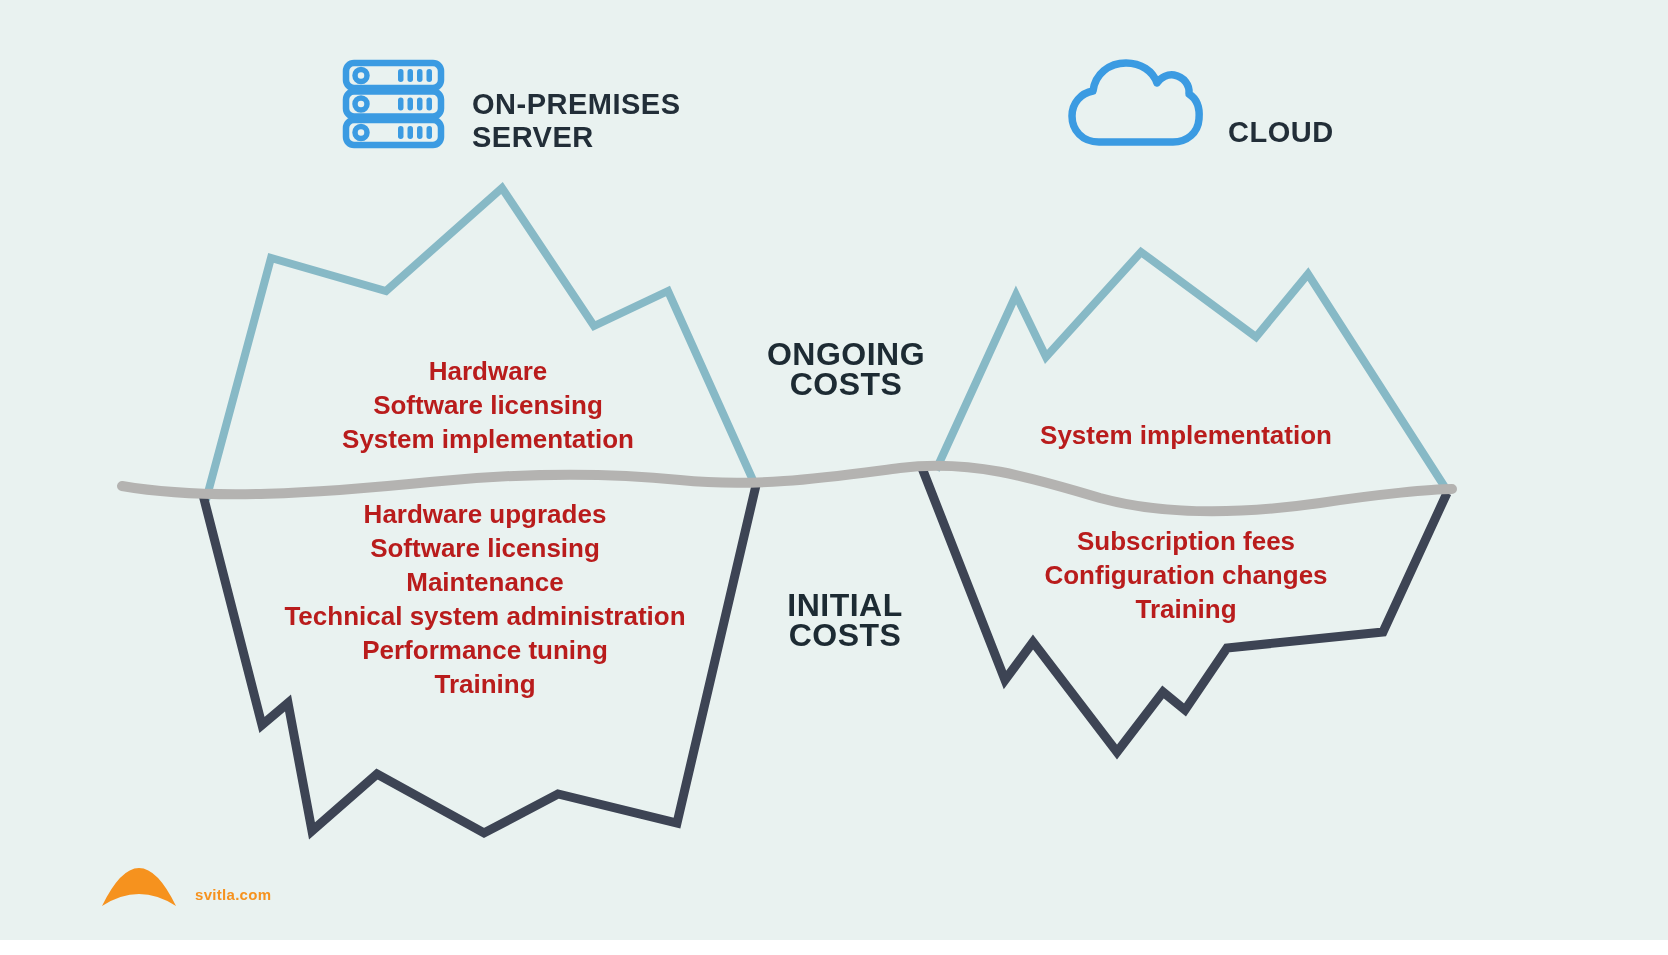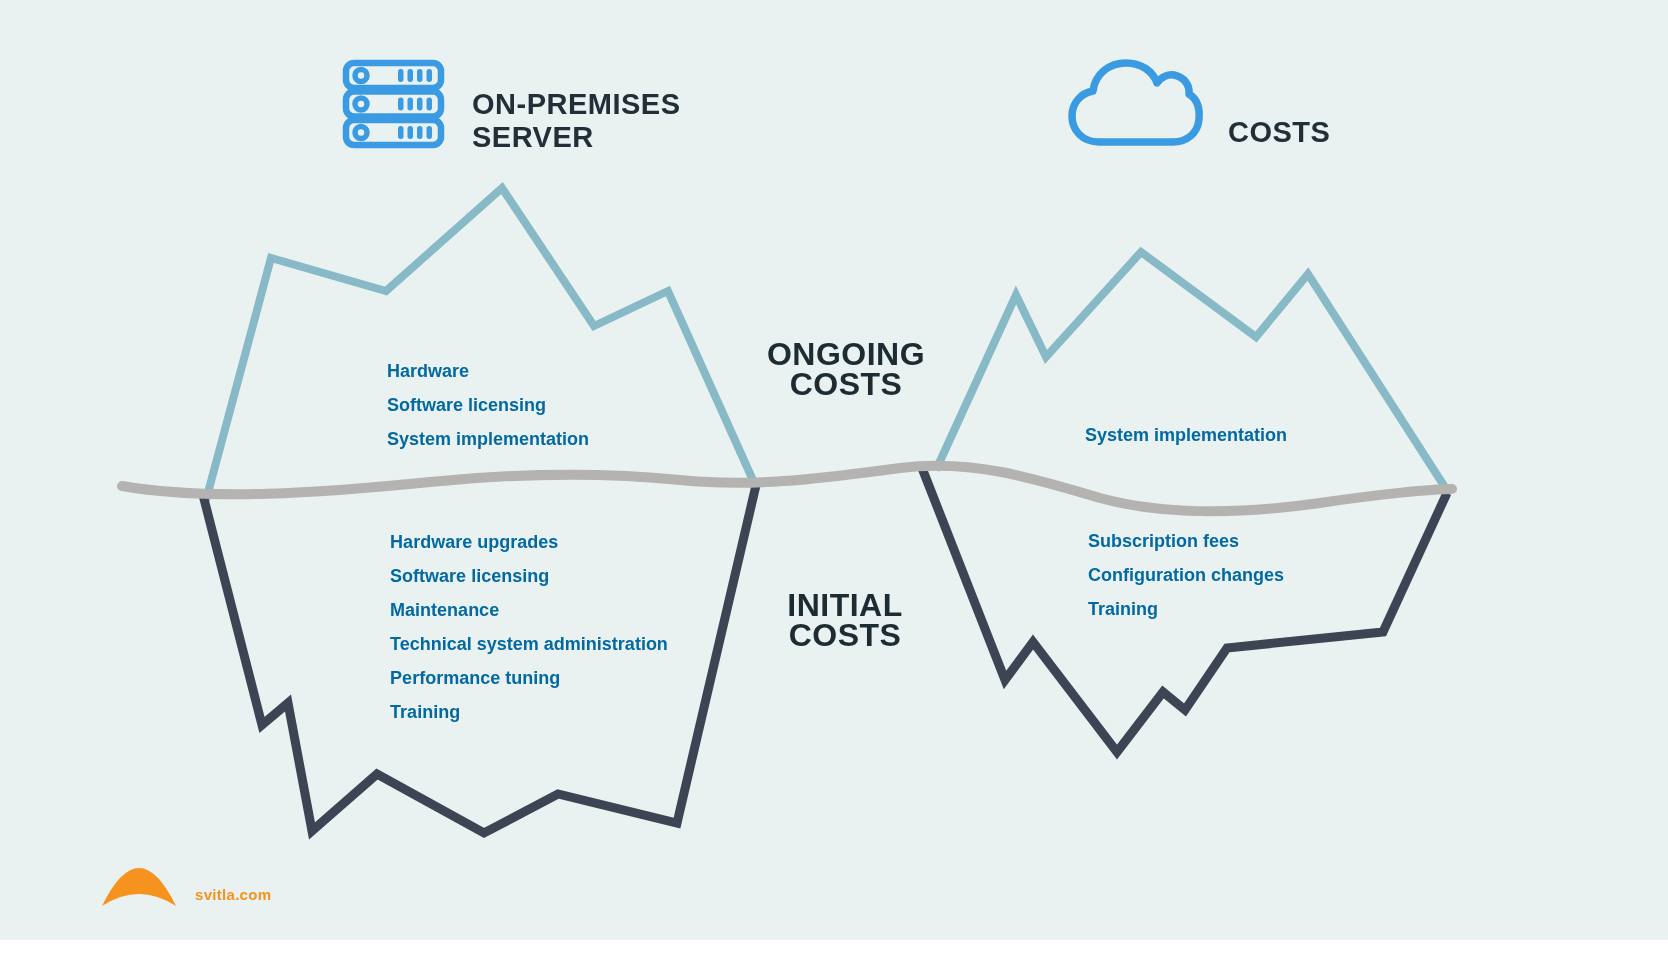--- a/index.html
+++ b/index.html
@@ -10,23 +10,23 @@
     overflow:hidden;
     font-family:"Liberation Sans", sans-serif;
   }
   #diagram-svg{position:absolute;left:0;top:0;}
   .txt{position:absolute;color:#233540;}
   .hdr{
     font-weight:bold;font-size:29px;line-height:33px;
     color:#222e38;letter-spacing:0.5px;
   }
   .list{
-    font-size:18px;line-height:34px;font-weight:600;
-    text-align:left;transform:translateX(-50%);
-    white-space:nowrap;color:#0369a1;
+    font-size:26px;line-height:34px;font-weight:600;
+    text-align:center;transform:translateX(-50%);
+    white-space:nowrap;color:#b91c1c;
   }
   .zone-label{
     font-weight:bold;font-size:32px;line-height:30px;
     text-align:center;transform:translateX(-50%);
     color:#1d2b33;letter-spacing:0.5px;width:180px;
   }
   .logo-text{
     font-weight:bold;font-size:15px;color:#f6921e;letter-spacing:0.3px;
   }
 </style>
@@ -87,33 +87,33 @@
                C 128,40 131,49 130,60
                C 129,74 118,83 104,83
                Z" fill="none" stroke="#3b9be2" stroke-width="7.5" stroke-linejoin="round" stroke-linecap="round"></path>
     </g>
 
     <path d="M 102,906 Q 139,830 176,906 Q 139,882 102,906 Z" fill="#f6921e"></path>
   </svg>
 
   <div class="txt hdr" style="left:472px;top:88px;width:220px;">ON-PREMISES SERVER</div>
 
-  <div class="txt hdr" style="left:1228px;top:116px;">COSTS</div>
+  <div class="txt hdr" style="left:1228px;top:116px;">CLOUD</div>
 
   <div class="txt zone-label" style="left:846px;top:339px;">ONGOING COSTS</div>
 
   <div class="txt zone-label" style="left:845px;top:590px;">INITIAL COSTS</div>
 
   <div class="txt list" style="left:488px;top:354px;">
     <div>Hardware</div>
     <div>Software licensing</div>
     <div>System implementation</div>
   </div>
 
-  <div class="txt list" style="left:485px;top:525px;margin-left:44px;">
+  <div class="txt list" style="left:485px;top:497px;">
     <div>Hardware upgrades</div>
     <div>Software licensing</div>
     <div>Maintenance</div>
     <div>Technical system administration</div>
     <div>Performance tuning</div>
     <div>Training</div>
   </div>
 
   <div class="txt list" style="left:1186px;top:418px;">
     <div>System implementation</div>

